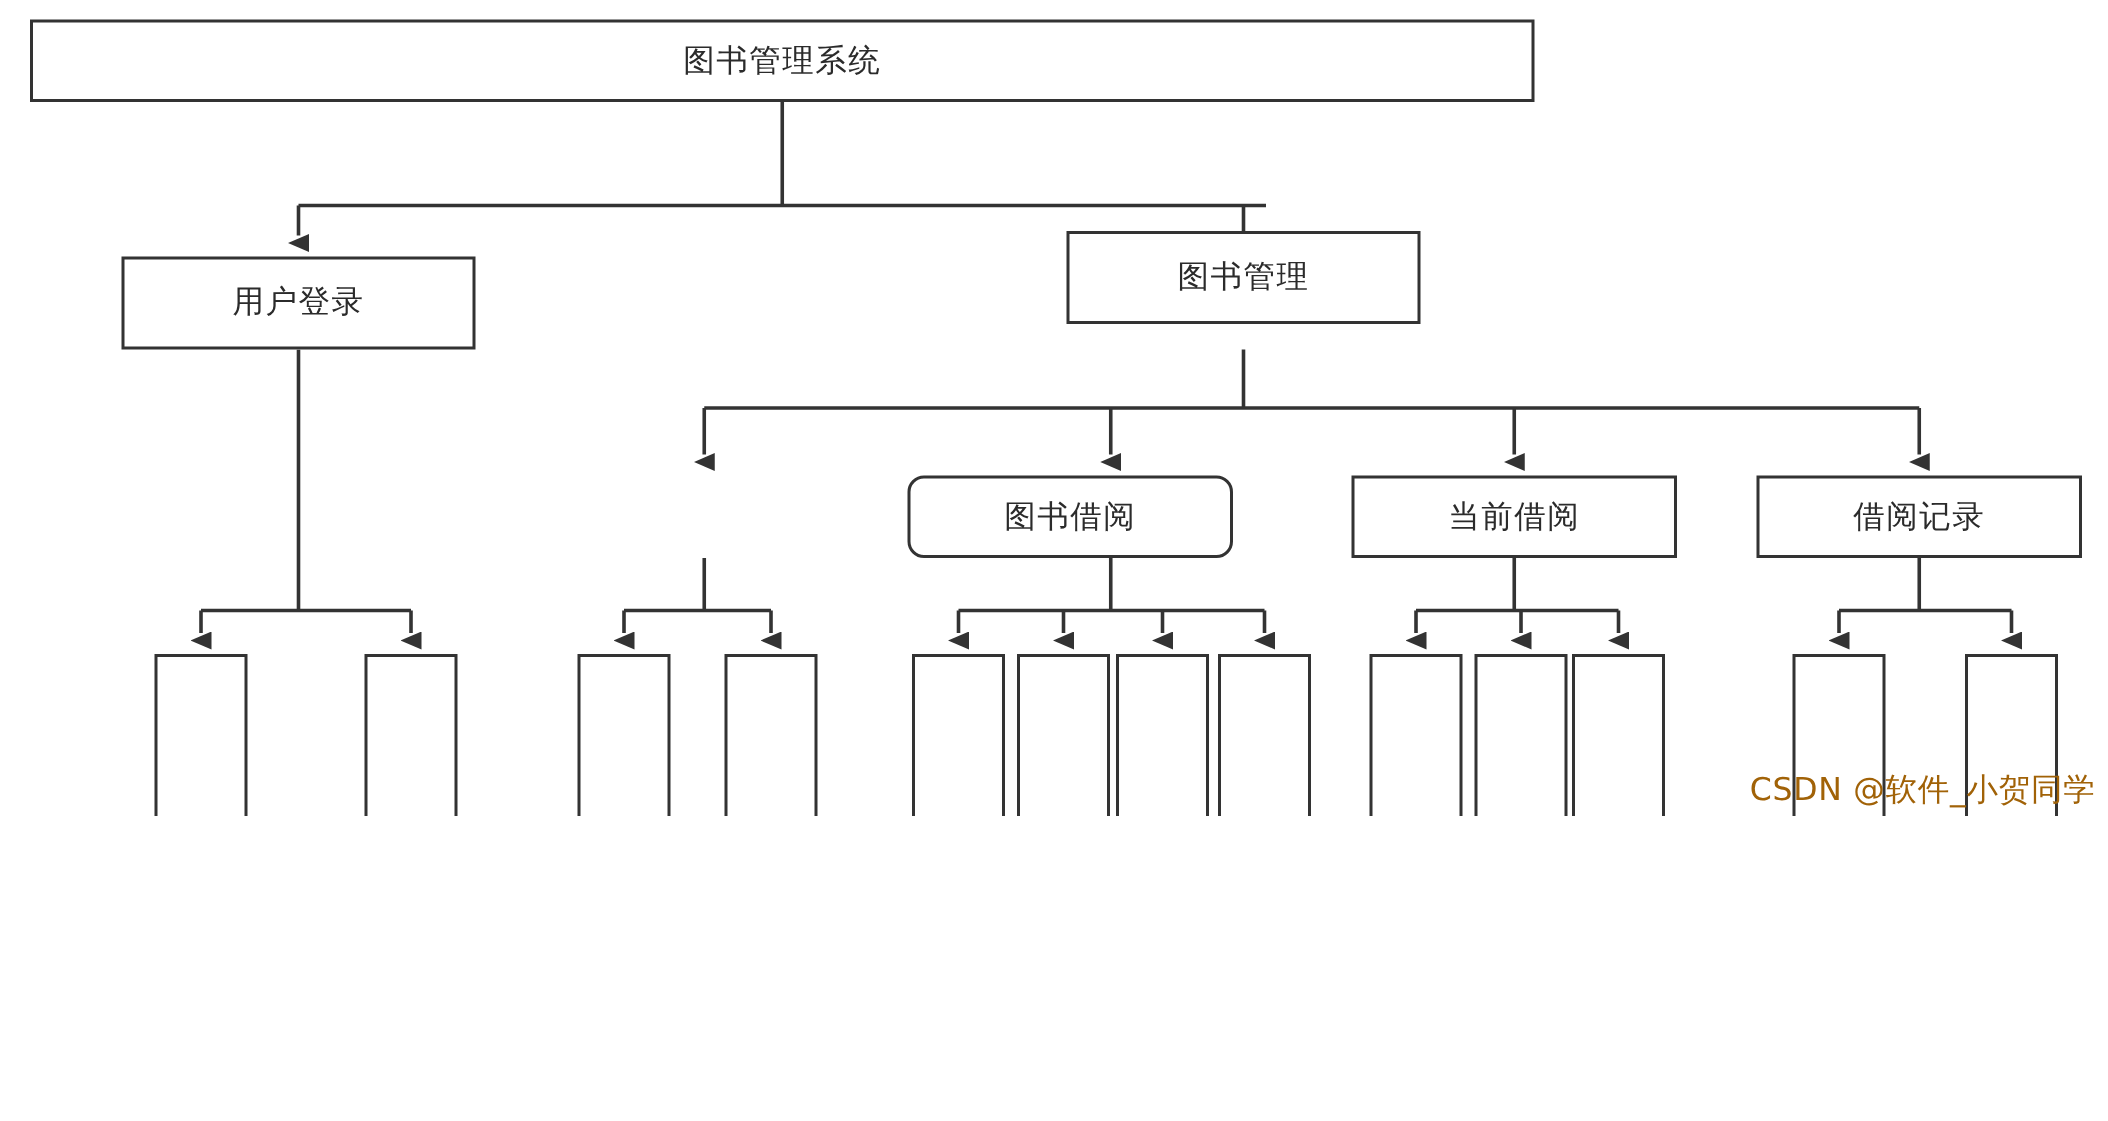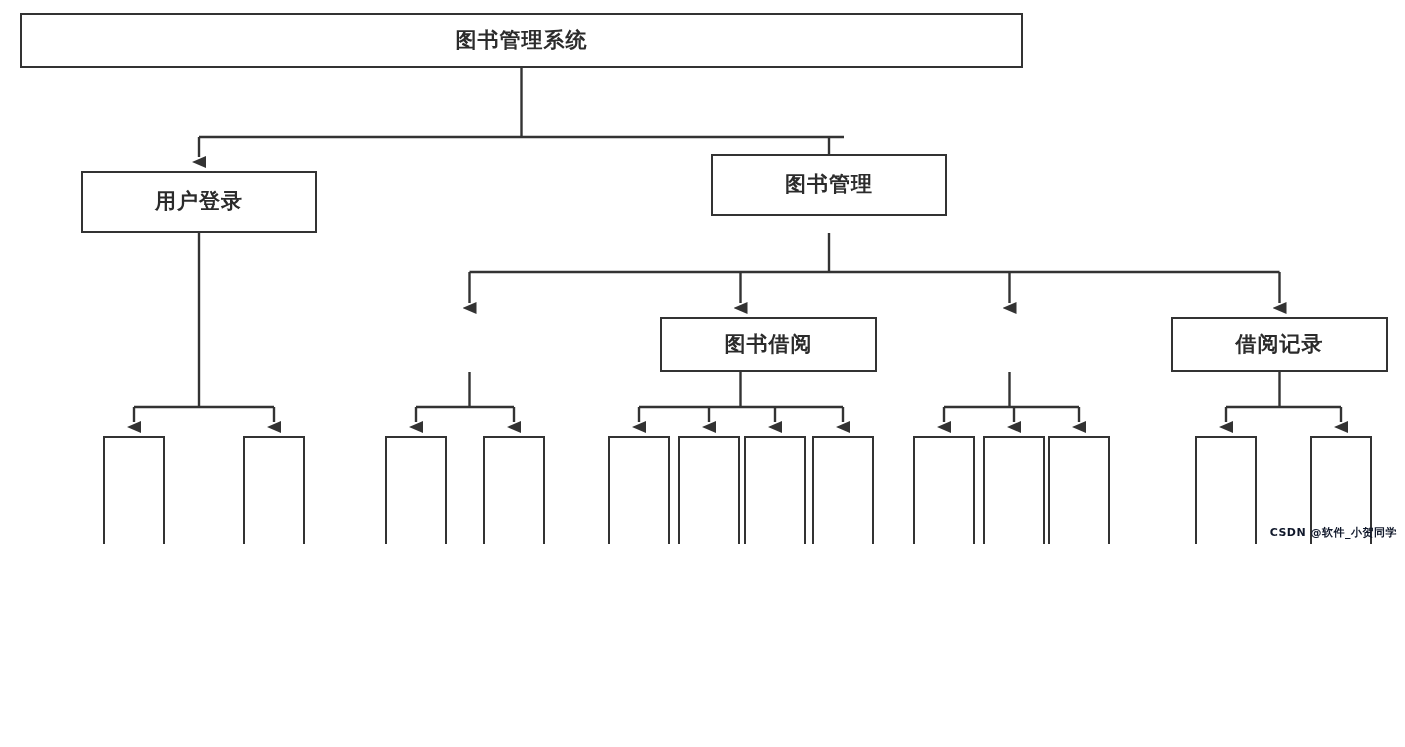--- a/index.html
+++ b/index.html
@@ -9,21 +9,20 @@
   }
   body {
     font-family: "DejaVu Sans", "Liberation Sans", sans-serif;
   }
   #canvas {
     position: relative;
     width: 1405px;
     height: 544px;
     background: #ffffff;
     overflow: hidden;
-    font-weight: bold;
   }
   .node {
     position: absolute;
     box-sizing: border-box;
     border: 2px solid #333333;
     background: #ffffff;
     display: flex;
     align-items: center;
     justify-content: center;
     color: #2b2b2b;
@@ -61,22 +60,22 @@
     stroke-width: 2.4;
     fill: none;
   }
   .arrowhead {
     fill: #333333;
   }
   #watermark {
     position: absolute;
     right: 8px;
     bottom: 4px;
-    font-size: 11px;
-    color: #0f172a;
+    font-size: 21px;
+    color: #a16207;
     white-space: nowrap;
     letter-spacing: 0.5px;
   }
 </style>
 </head>
 <body>
 
 <div id="canvas">
 
   <svg id="wires" viewBox="0 0 1405 747">
@@ -131,22 +130,25 @@
     <span>图书管理系统</span>
   </div>
 
   <div class="node horiz" style="left:81px; top:171px; width:236px; height:62px;">
     <span>用户登录</span>
   </div>
   <div class="node horiz" style="left:711px; top:154px; width:236px; height:62px;">
     <span>图书管理</span>
   </div>
 
-  <div class="node horiz" style="left:660px; top:317px; width:217px; height:55px;">
+  <div class="node horiz" style="left:605px; top:317px; width:217px; height:55px;border-radius:11px;">
     <span>图书借阅</span>
+  </div>
+  <div class="node horiz" style="left:901px; top:317px; width:217px; height:55px;">
+    <span>当前借阅</span>
   </div>
   <div class="node horiz" style="left:1171px; top:317px; width:217px; height:55px;">
     <span>借阅记录</span>
   </div>
 
   <div class="node vert" style="left:103px; top:436px; width:62px; height:299px;">
     <span>用户登录</span>
   </div>
   <div class="node vert" style="left:243px; top:436px; width:62px; height:299px;">
     <span>注销登录</span>

